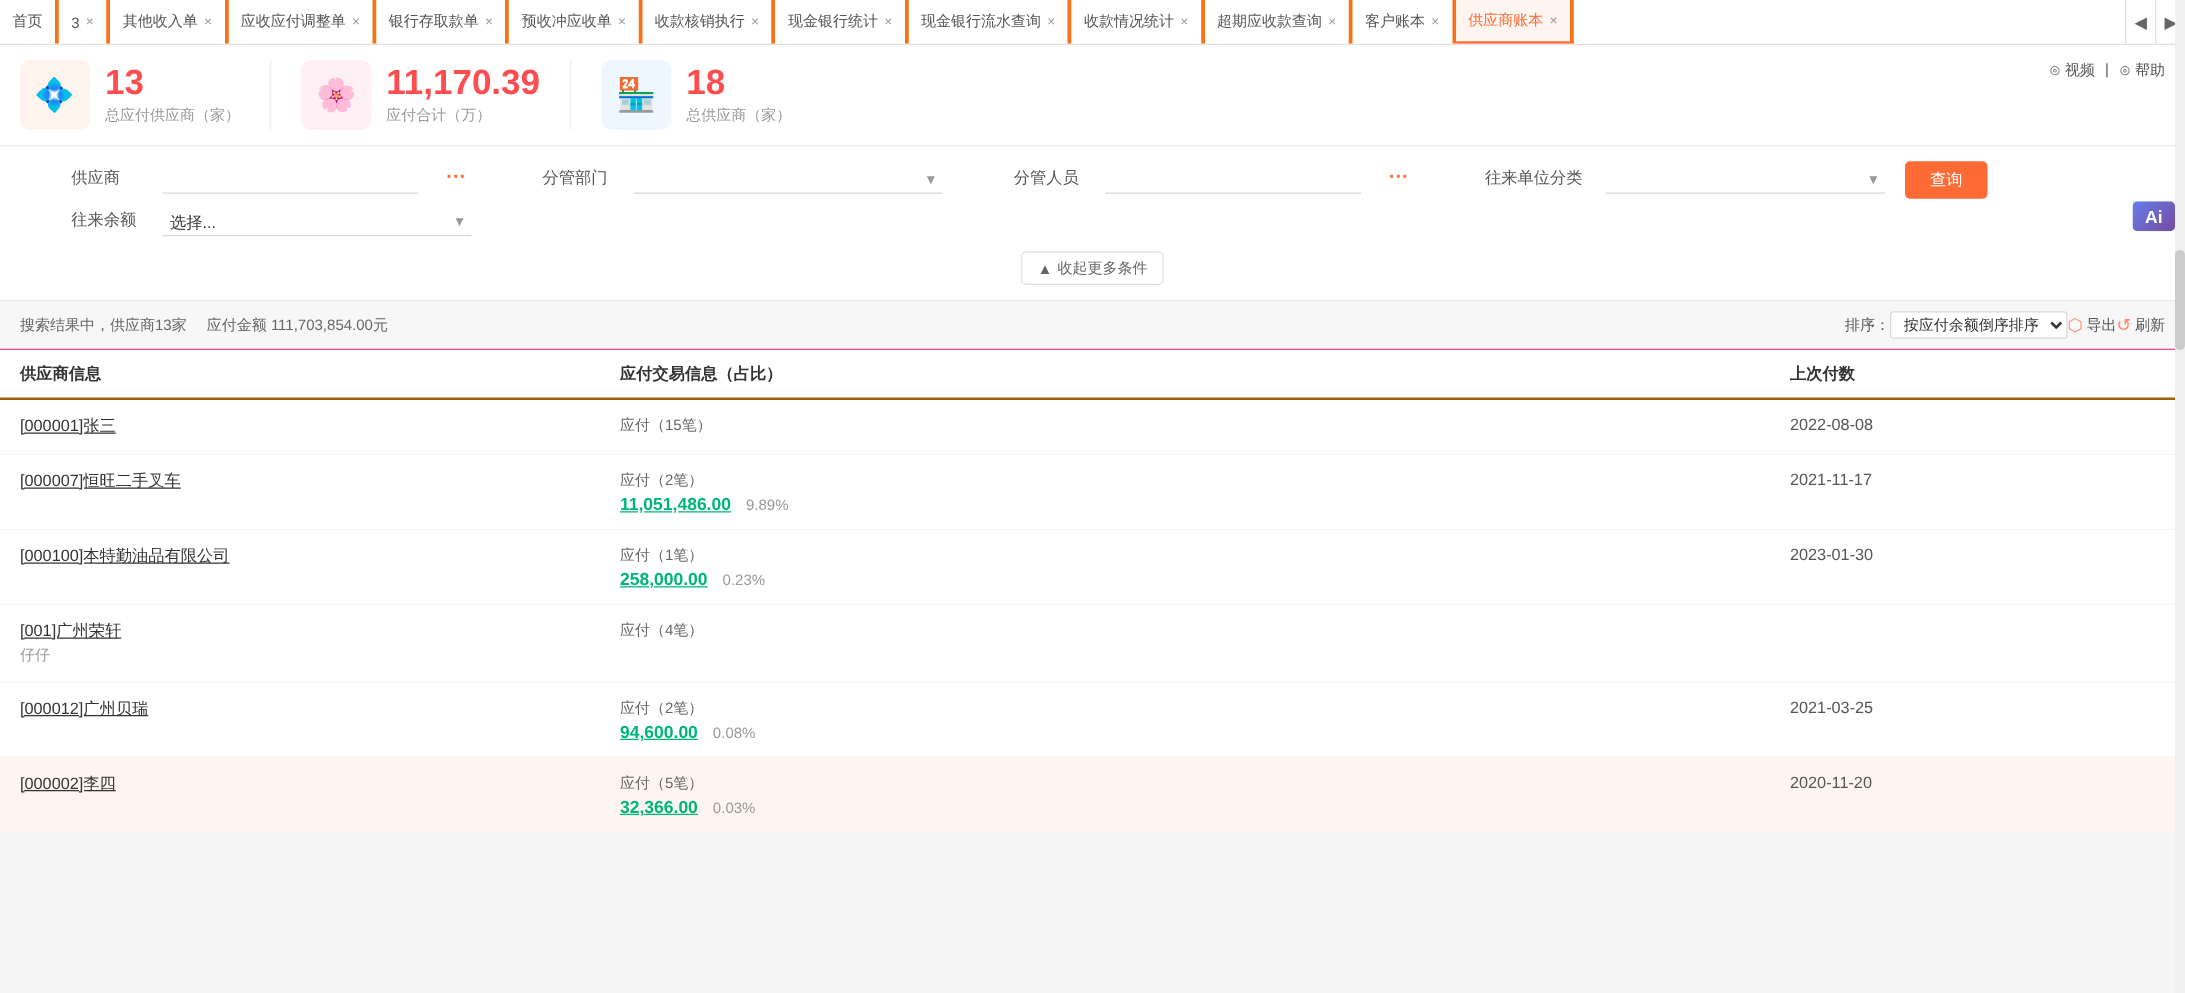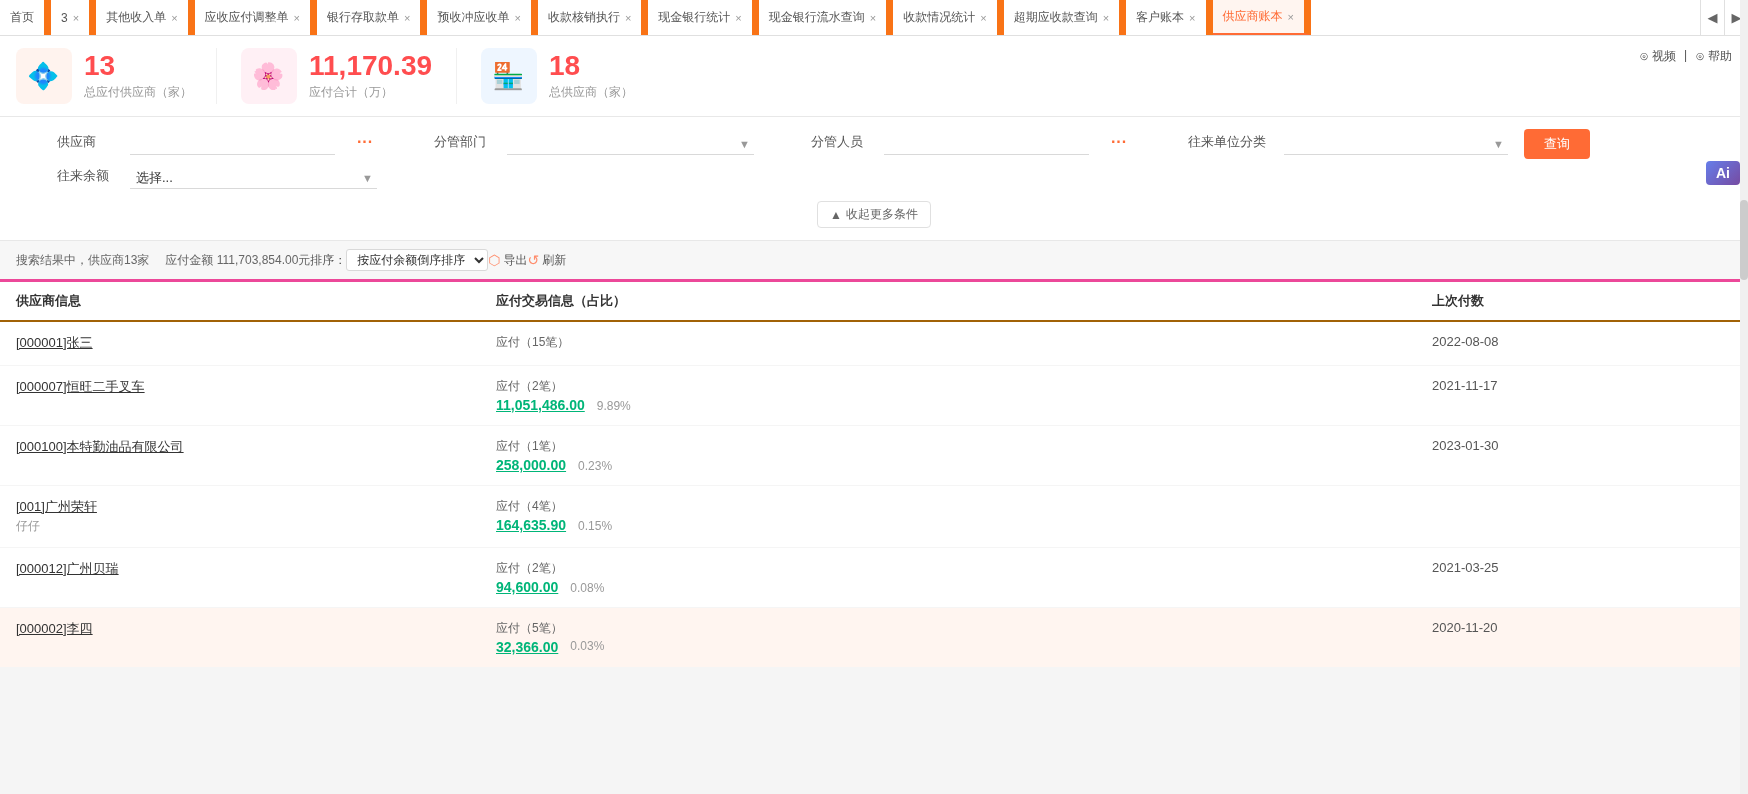--- a/index.html
+++ b/index.html
@@ -14,21 +14,21 @@
       height: 36px;
       overflow: hidden;
     }
     .nav-tab {
       display: flex;
       align-items: center;
       padding: 0 10px;
       height: 100%;
       font-size: 12px;
       color: #555;
-      border-right: 7px solid #f97316;
+      border-right: 3px solid #f97316;
       white-space: nowrap;
       cursor: pointer;
       flex-shrink: 0;
     }
     .nav-tab.active {
       color: #ff6b35;
       background: #fff5f0;
       border-bottom: 2px solid #ff6b35;
     }
     .nav-tab .close-x {
@@ -191,23 +191,24 @@
       border-radius: 4px;
       background: #fff;
       width: fit-content;
       margin: 4px auto;
     }
 
     
     .result-bar {
       display: flex;
       align-items: center;
+      justify-content: space-between;
       background: #f7f7f7;
       padding: 8px 16px;
-      border-bottom: 3px solid #ec4899;
+      border-bottom: 1px solid #ec4899;
       font-size: 12px;
       color: #666;
     }
     .result-bar-left { display: flex; gap: 16px; align-items: center; }
     .result-bar-right { display: flex; gap: 0; align-items: center; }
     .sort-label { color: #555; font-size: 12px; }
     .sort-select {
       border: 1px solid #d9d9d9;
       padding: 2px 6px;
       font-size: 12px;
@@ -460,43 +461,39 @@
             <span class="transaction-amount">258,000.00</span>
             <span class="transaction-percent">0.23%</span>
           </div>
         </div>
         <div class="last-payment">2023-01-30</div>
       </div>
       <div class="table-row">
         <div><span class="supplier-link">[001]广州荣轩</span><div class="supplier-sub">仔仔</div></div>
         <div>
           <div class="transaction-label">应付（4笔）</div>
-          <div style="display: flex; align-items: baseline;">
-            <span class="transaction-amount">164,635.90</span>
-            <span class="transaction-percent">0.15%</span>
-          </div>
         </div>
         <div class="last-payment"></div>
       </div>
       <div class="table-row">
         <div><span class="supplier-link">[000012]广州贝瑞</span></div>
         <div>
           <div class="transaction-label">应付（2笔）</div>
           <div style="display: flex; align-items: baseline;">
             <span class="transaction-amount">94,600.00</span>
             <span class="transaction-percent">0.08%</span>
           </div>
         </div>
         <div class="last-payment">2021-03-25</div>
       </div>
       <div class="table-row highlighted">
         <div><span class="supplier-link">[000002]李四</span></div>
         <div>
           <div class="transaction-label">应付（5笔）</div>
-          <div style="display: flex; align-items: flex-start;">
+          <div style="display: flex; align-items: flex-end;">
             <span class="transaction-amount">32,366.00</span>
             <span class="transaction-percent">0.03%</span>
           </div>
         </div>
         <div class="last-payment">2020-11-20</div>
       </div>
     </div>
 </div>
 
 <div class="ai-badge">Ai</div>

